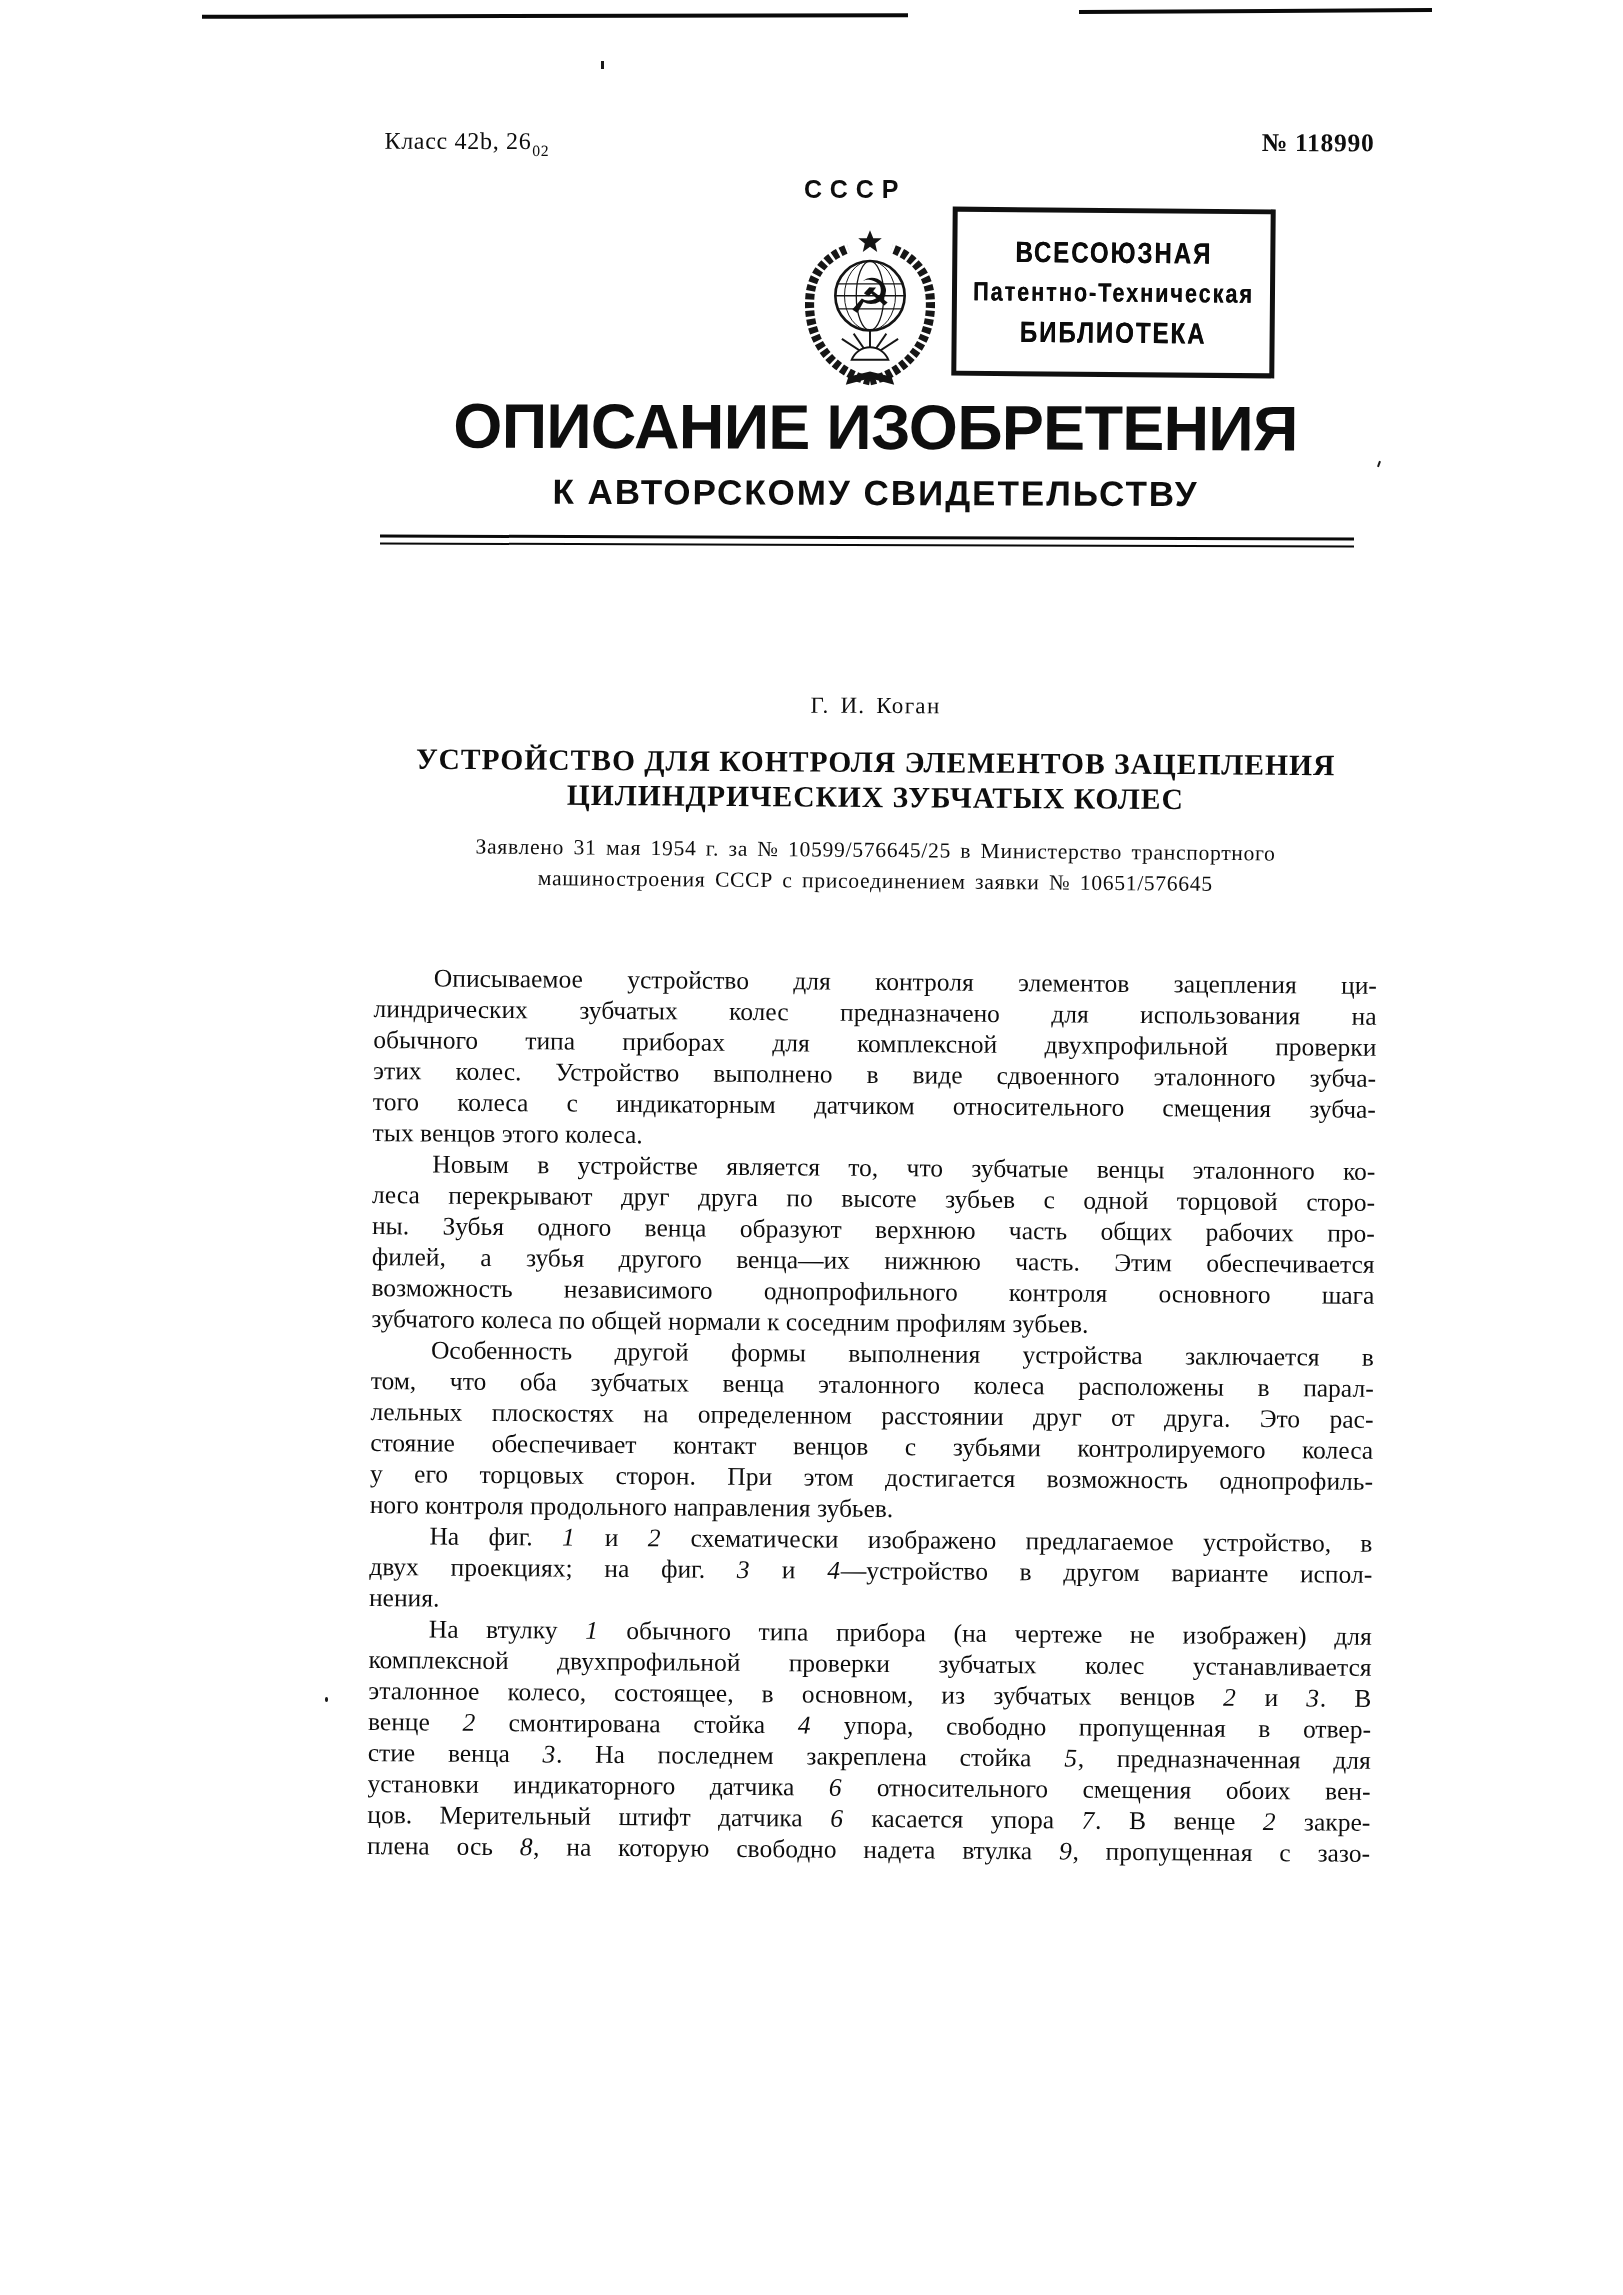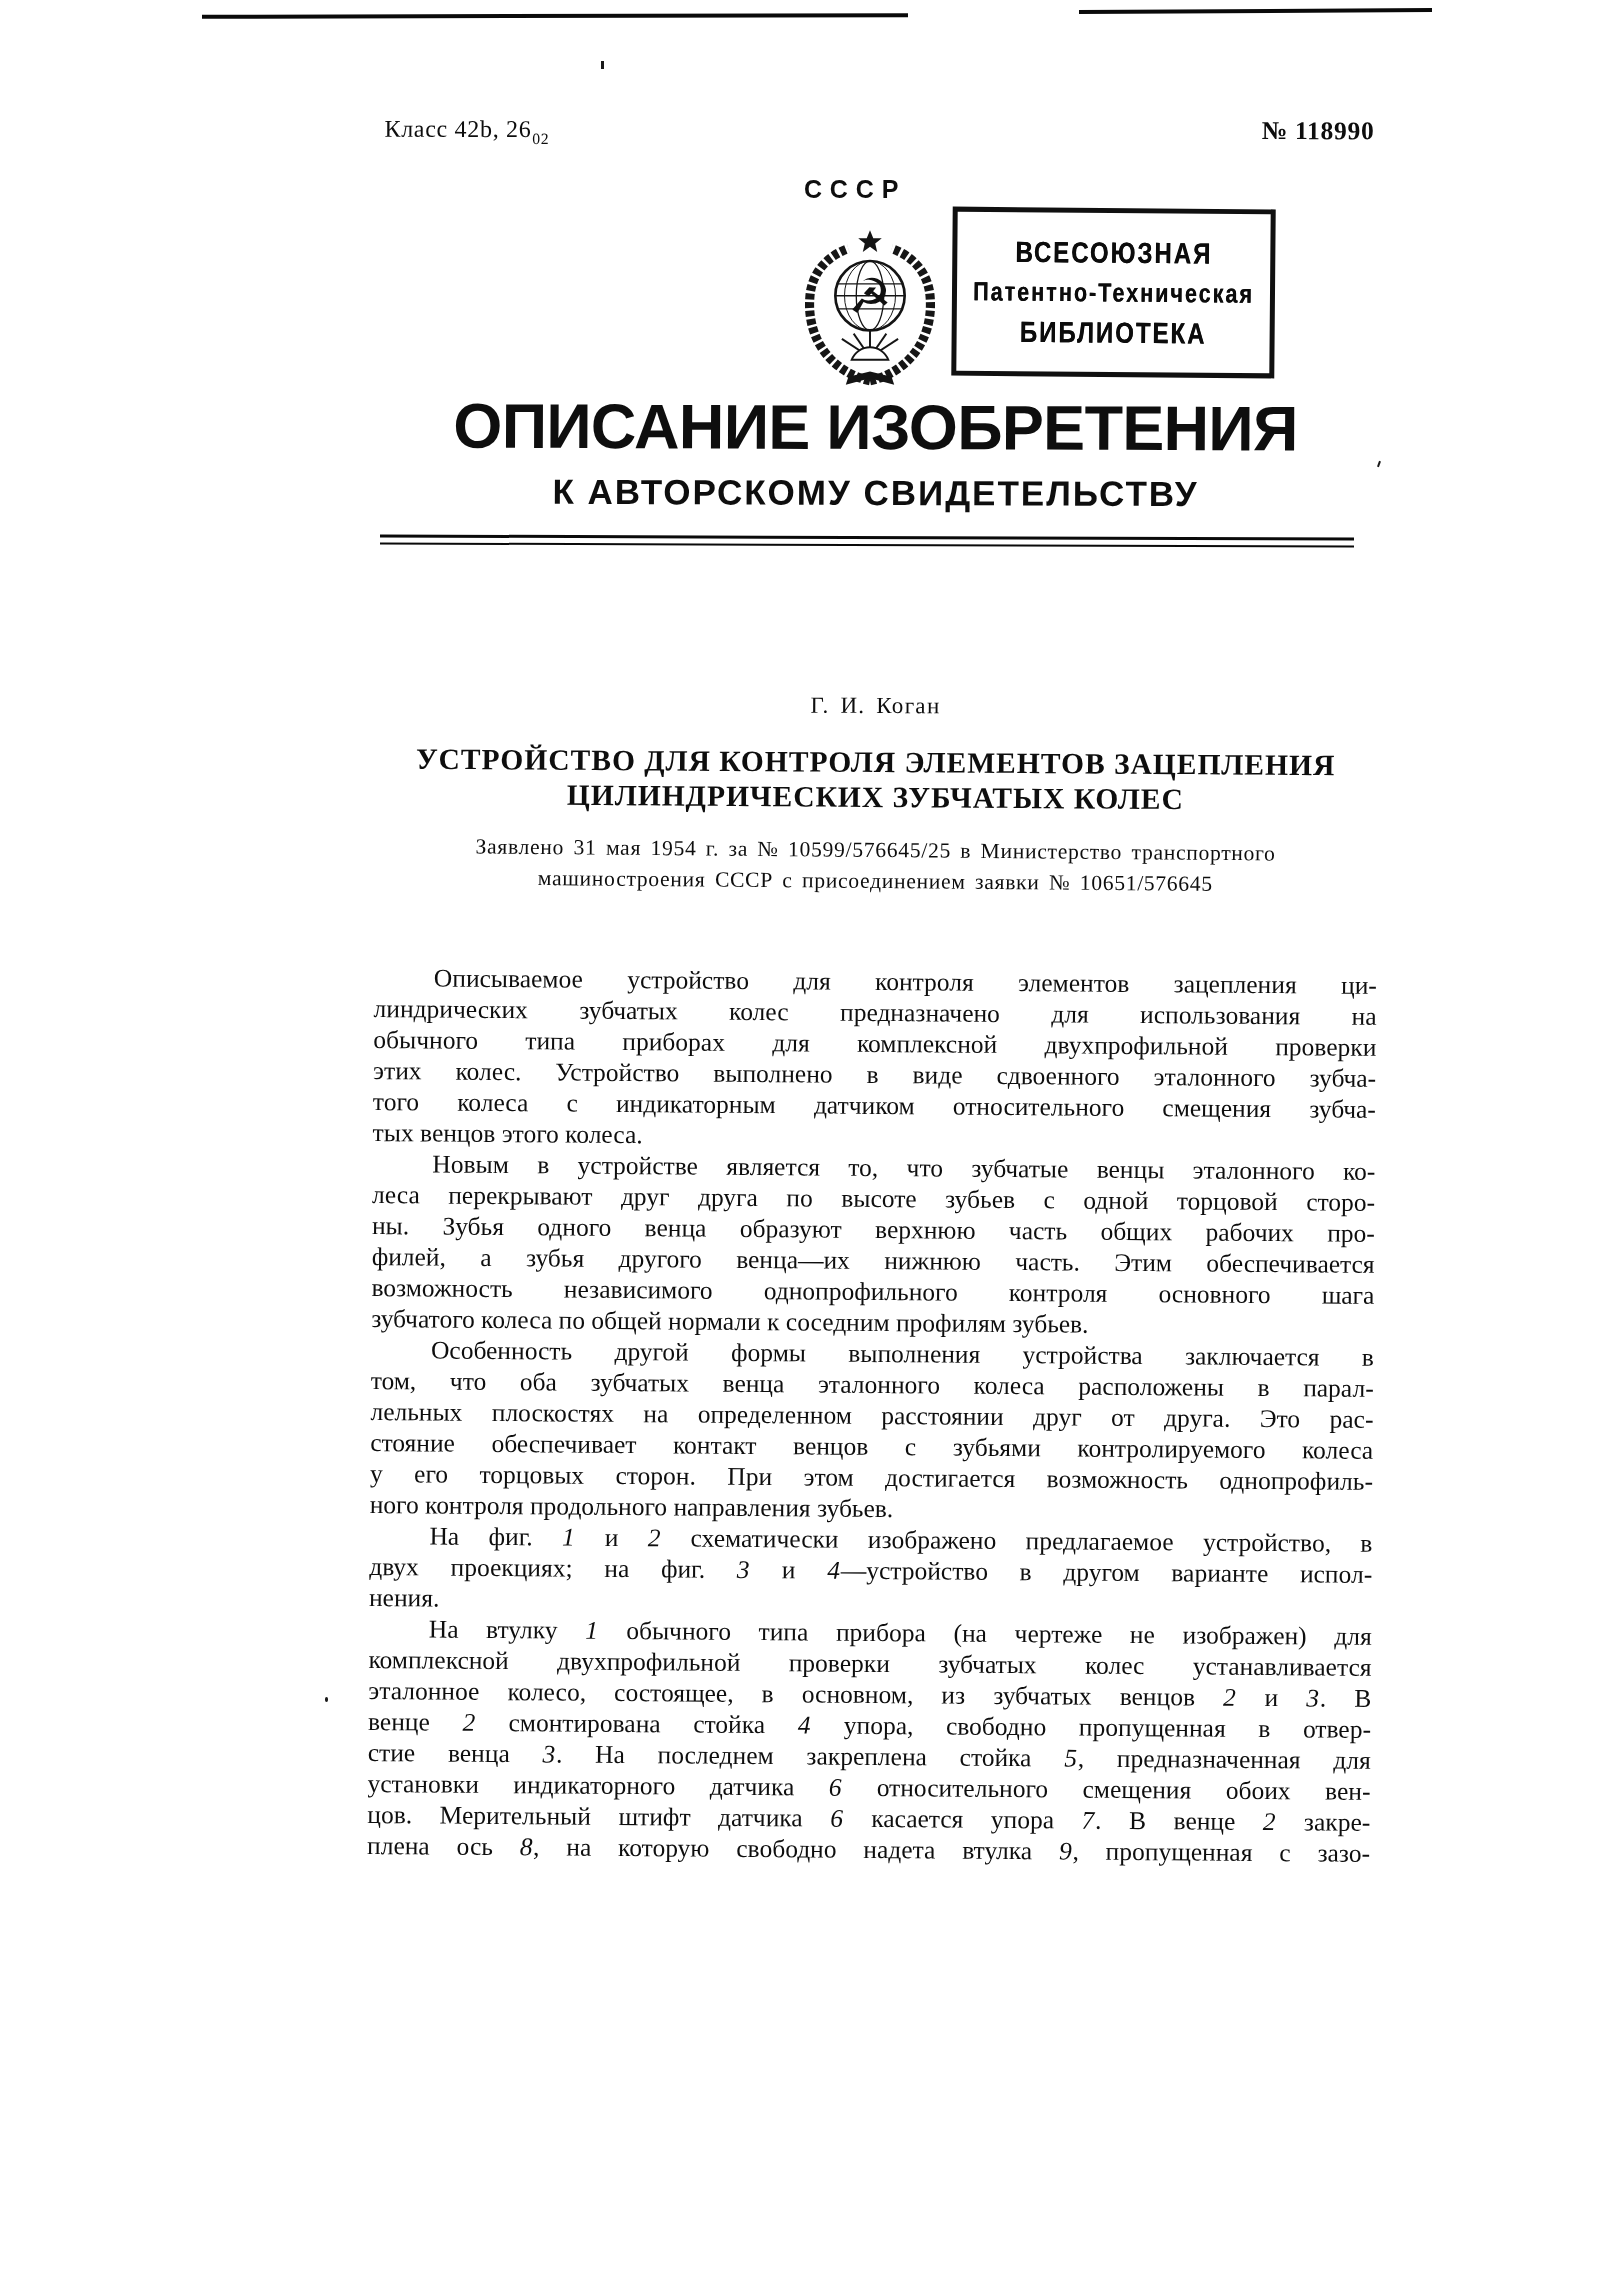--- a/index.html
+++ b/index.html
@@ -21,21 +21,21 @@
   #rule-top-right { left: 1079px; top: 9.2px; width: 353px;  height: 3.9px; transform: rotate(-0.35deg); }
 
   
   #class-row {
     position: absolute; left: 374px; top: 115px; width: 1003px;
     display: flex; justify-content: space-between; align-items: baseline;
     transform: rotate(0.15deg);
   }
   #class-label { font-size: 24px; letter-spacing: 0.7px; padding-left: 10.5px; }
   #class-label .sub { font-size: 15.7px; position: relative; top: 6.5px; left: 0.7px; }
-  #patent-number { font-size: 25.5px; font-weight: bold; letter-spacing: 0.7px; padding-right: 2.6px; }
+  #patent-number { font-size: 25.5px; font-weight: bold; letter-spacing: 0.7px; padding-right: 2.6px; margin-top: 12px; }
 
   
   #country-label {
     position: absolute; left: 796px; top: 175px; width: 148px;
     text-align: left;
     font-family: "Liberation Sans", sans-serif;
     font-size: 25px; font-weight: bold; letter-spacing: 7.9px; text-indent: 7.9px;
   }
   #emblem { position: absolute; left: 796px; top: 229px; width: 148px; height: 157px; }
 

